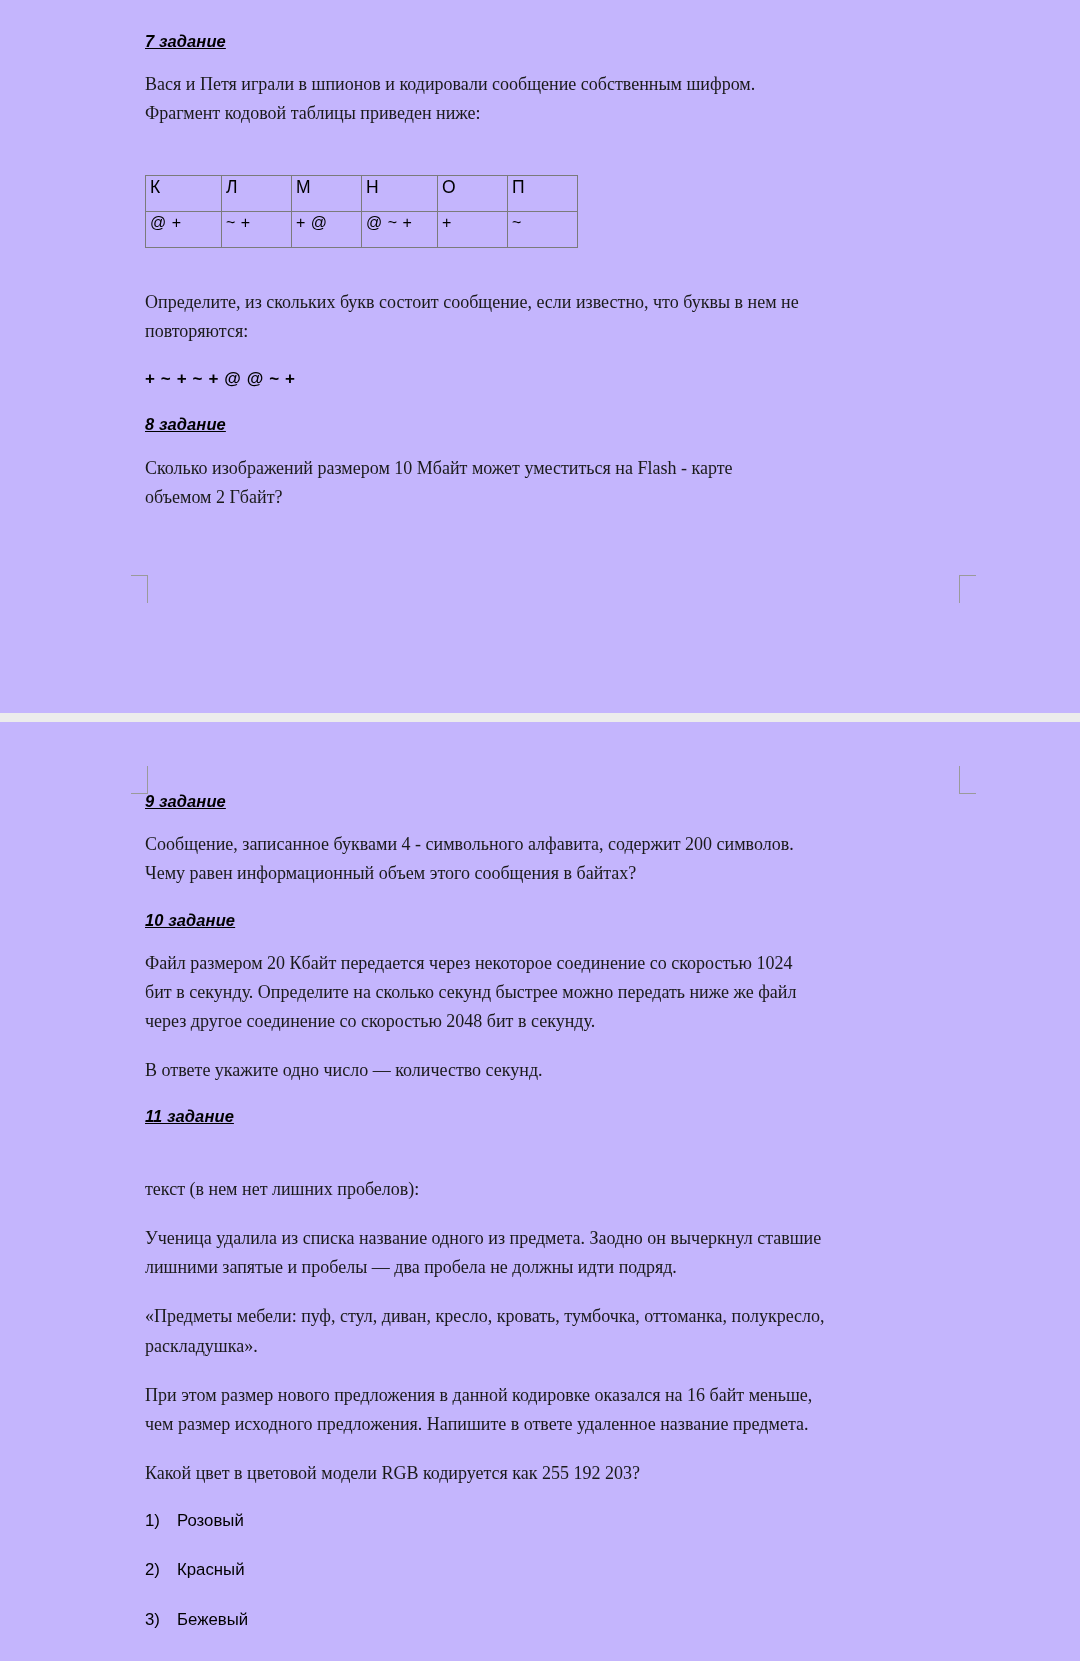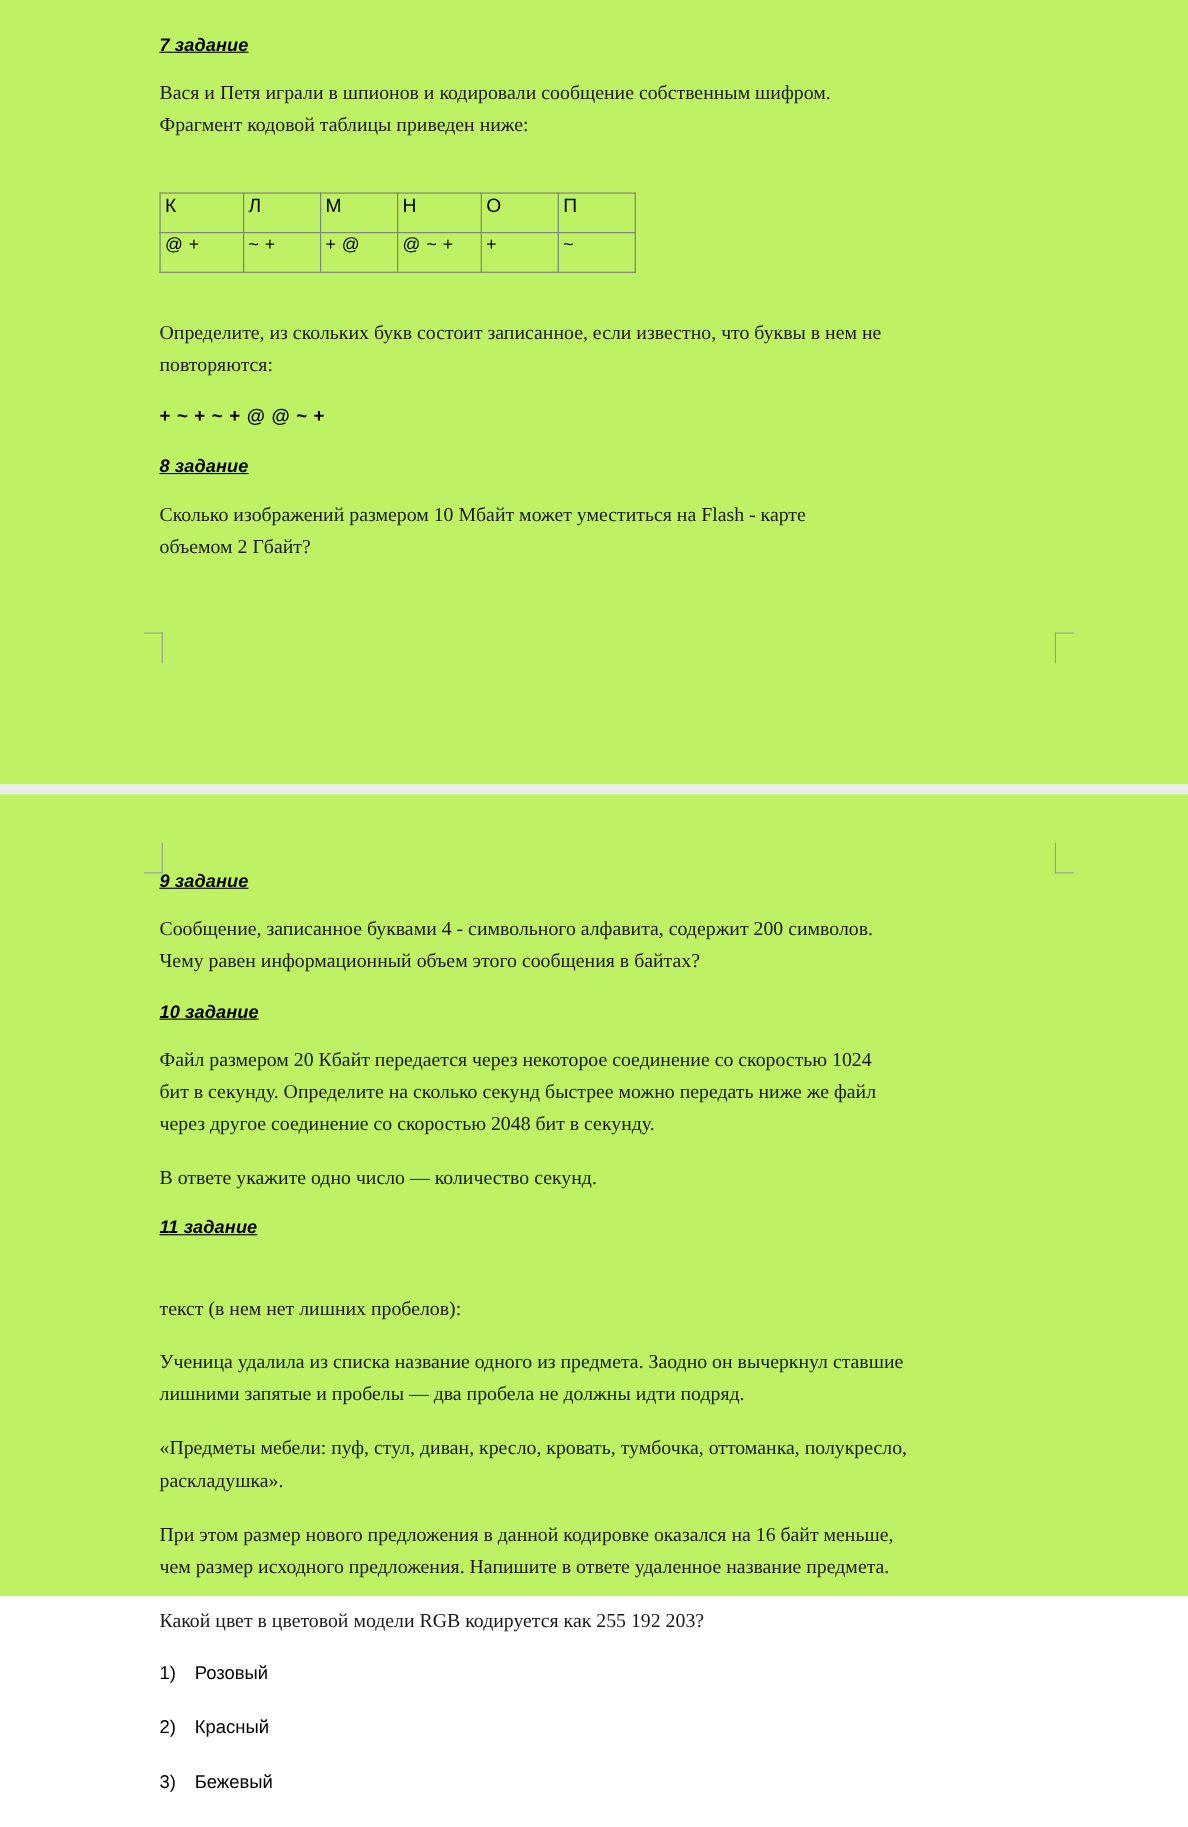--- a/index.html
+++ b/index.html
@@ -13,25 +13,25 @@
     height: 1661px;
     position: relative;
     font-family: "Liberation Sans", "DejaVu Sans", sans-serif;
     color: #000000;
     overflow: hidden;
   }
 
   .page {
     position: relative;
     width: 1080px;
-    background: #bef264;
+    background: #c4b5fd;
     box-sizing: border-box;
   }
   .page-one { height: 713px; }
-  .page-two { height: 729px; }
+  .page-two { height: 939px; }
 
   .page-gap {
     width: 1080px;
     height: 9px;
     background: #ececec;
   }
 
   .content {
     position: absolute;
     left: 145px;
@@ -168,21 +168,21 @@
         <td class="c3">@ ~ +</td>
         <td class="c4">+</td>
         <td class="c5">~</td>
       </tr>
     </tbody>
       </table>
 
     <div class="spacer-14"></div>
 
     <p class="para">
-      <span>Определите, из скольких букв состоит записанное, если известно, что буквы в нем не</span><br>
+      <span>Определите, из скольких букв состоит сообщение, если известно, что буквы в нем не</span><br>
       <span>повторяются:</span>
     </p>
 
     <p class="cipher">+ ~ + ~ + @ @ ~ +</p>
 
     <h2 class="task-heading">8 задание</h2>
 
     <p class="para">
       <span>Сколько изображений размером 10 Мбайт может уместиться на Flash   -   карте</span><br>
       <span>объемом 2 Гбайт?</span>

